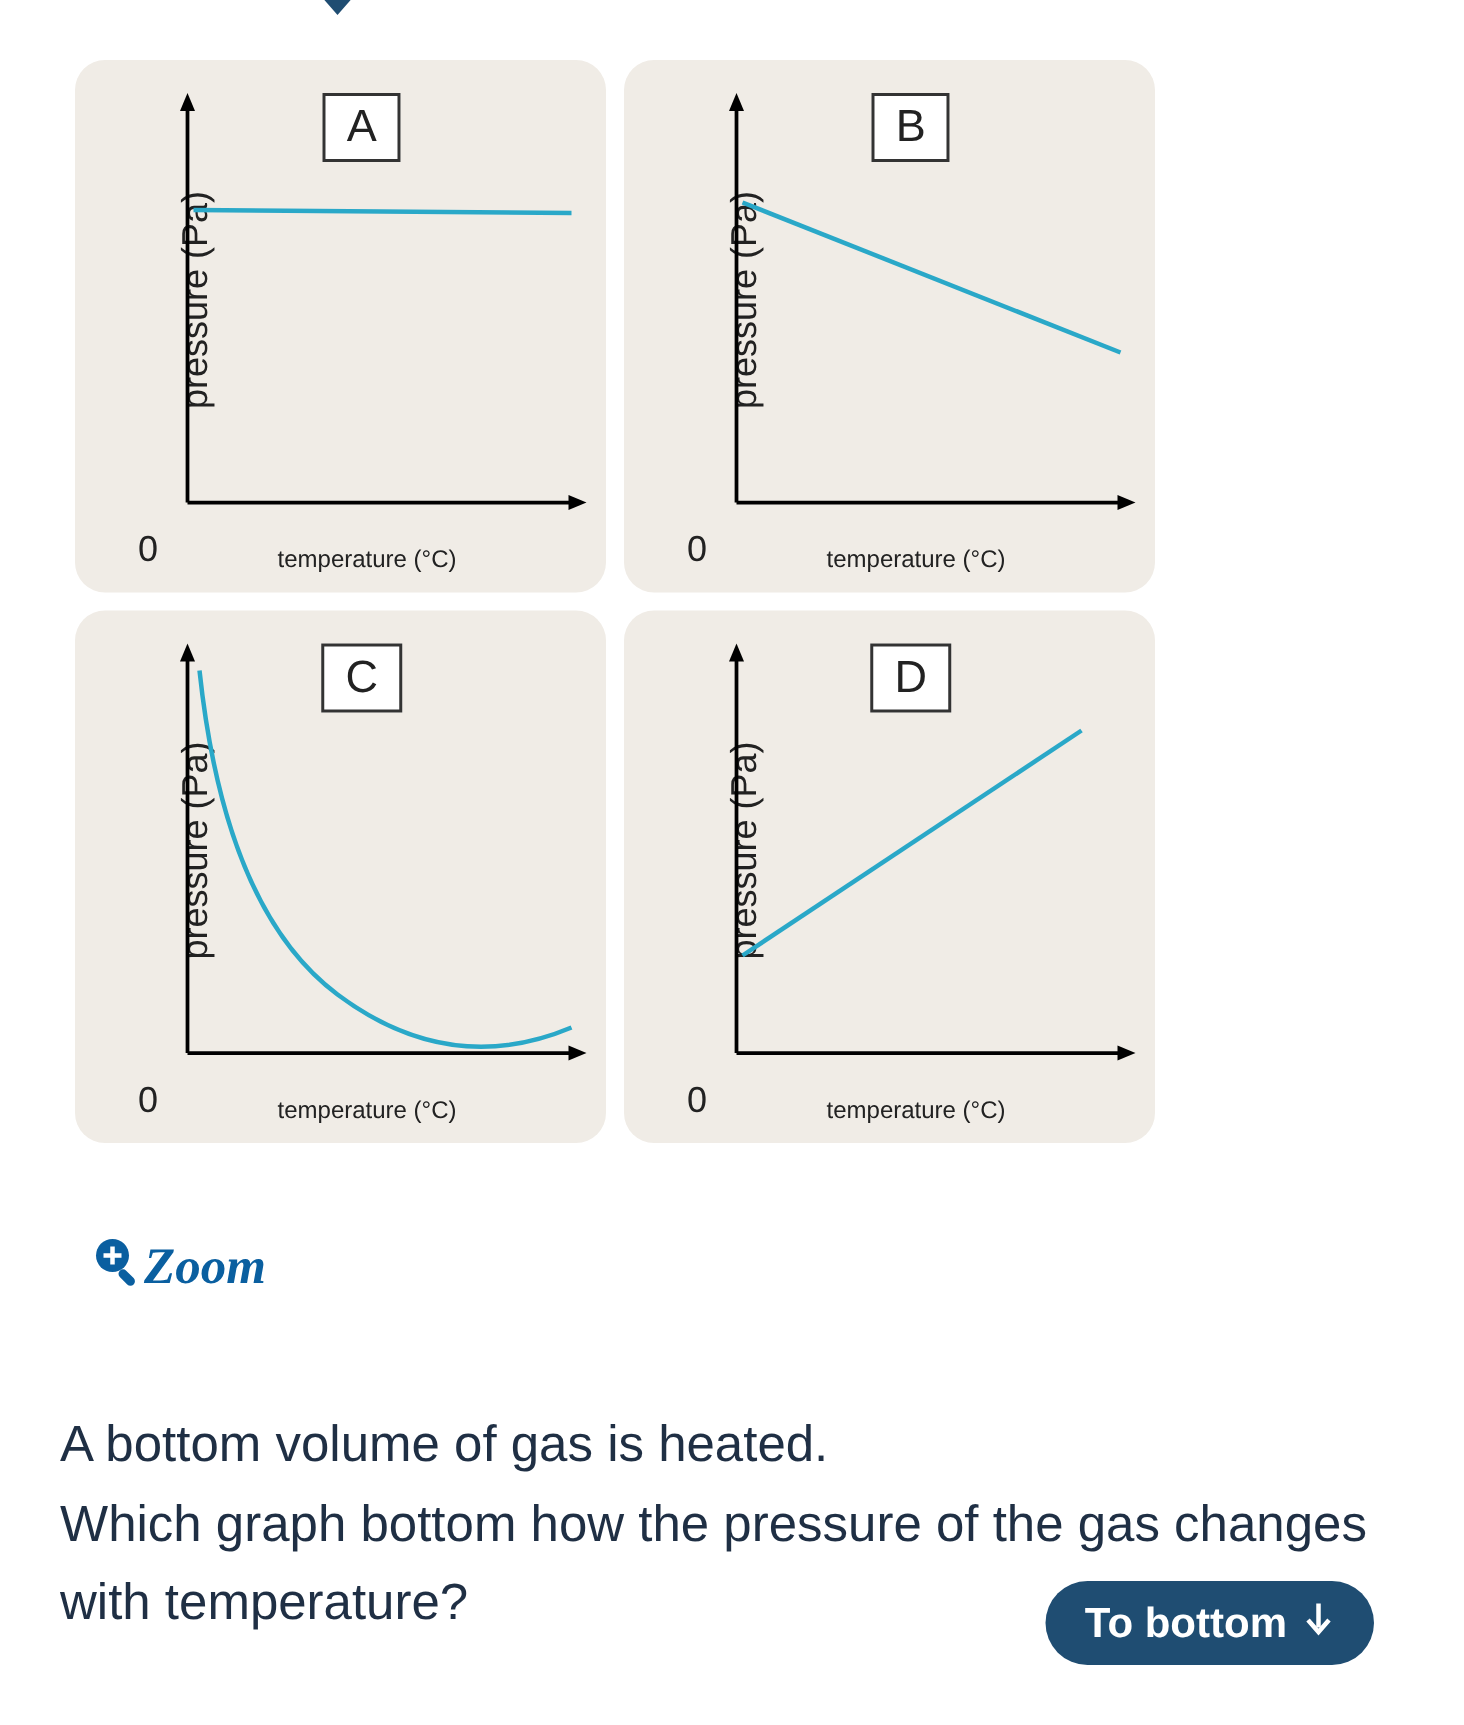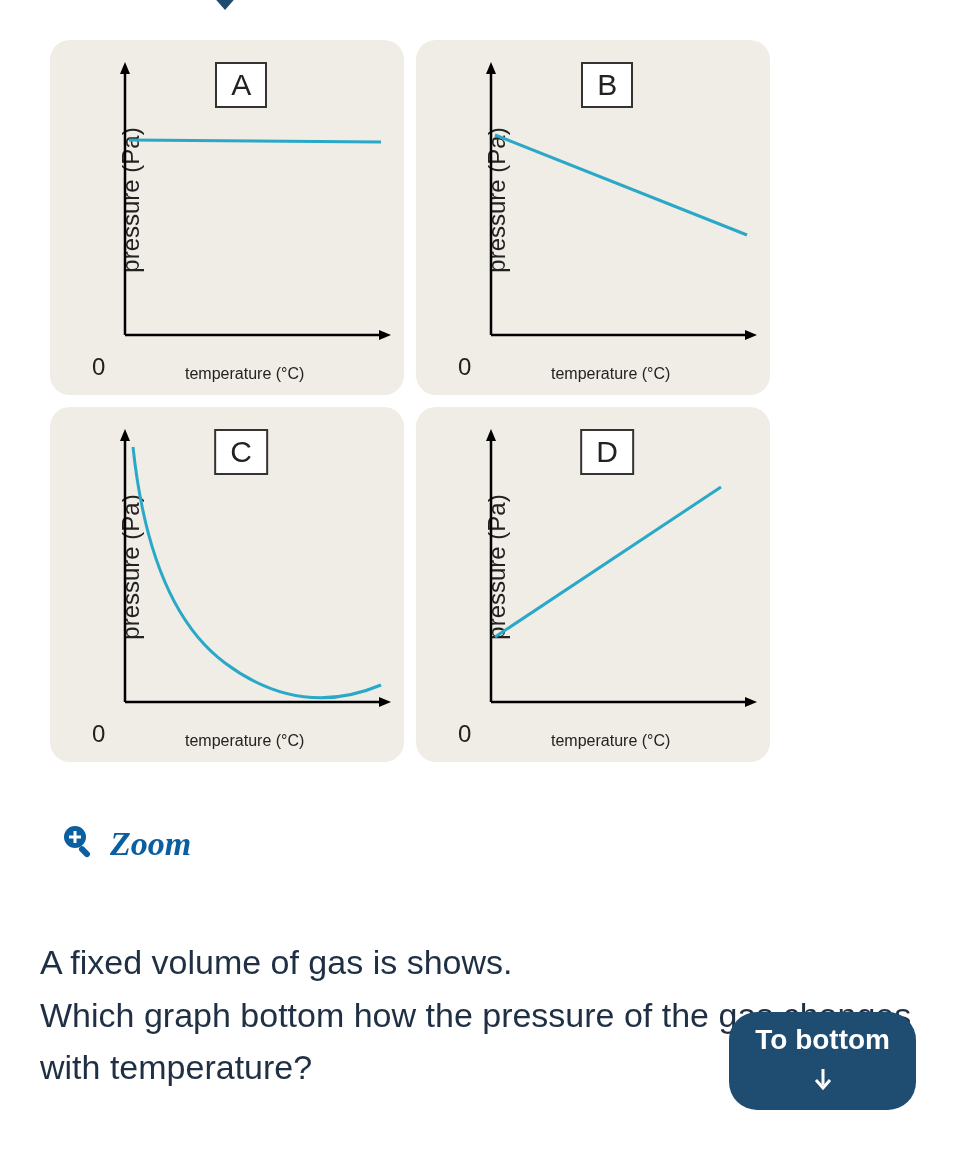--- a/index.html
+++ b/index.html
@@ -75,21 +75,20 @@
     position: absolute;
     left: 65px;
     top: 20px;
   }
   .zoom-row {
     margin: 60px 0 0 30px;
   }
   .zoom-btn {
     display: inline-flex;
     align-items: center;
-    gap: 14px;
     background: none;
     border: none;
     cursor: pointer;
     font-size: 34px;
     font-weight: 700;
     color: #0a5fa0;
     font-style: italic;
     font-family: Georgia, 'Times New Roman', serif;
   }
   .question-block {
@@ -106,21 +105,20 @@
     color: #ffffff;
     border: none;
     border-radius: 28px;
     padding: 12px 26px;
     font-size: 28px;
     font-weight: 600;
     display: inline-flex;
     align-items: center;
     gap: 10px;
     cursor: pointer;
-    flex-direction: column;
   }
 </style>
 </head>
 <body>
 
 <div class="top-chevron">
   <svg width="70" height="50" viewBox="0 0 70 50">
     <polygon points="0,0 70,0 35,40" fill="#1f4d72"></polygon>
   </svg>
 </div>
@@ -195,21 +193,21 @@
           <rect x="22" y="23" width="13" height="6" rx="3" transform="rotate(45 22 23)" fill="#0a5fa0"></rect>
           <line x1="15" y1="9" x2="15" y2="21" stroke="#fff" stroke-width="3"></line>
           <line x1="9" y1="15" x2="21" y2="15" stroke="#fff" stroke-width="3"></line>
         </svg>
       </span>
       <span>Zoom</span>
     </button>
   </div>
 
   <div class="question-block">
-    <div>A fixed volume of gas is shows.</div>
+    <div>A bottom volume of gas is heated.</div>
     <div>Which graph bottom how the pressure of the gas changes with temperature?</div>
   </div>
 
 </div>
 
 <button class="to-bottom">
   <span>To bottom</span>
   <span>
     <svg width="22" height="24" viewBox="0 0 22 24">
       <line x1="11" y1="2" x2="11" y2="18" stroke="#fff" stroke-width="3"></line>

